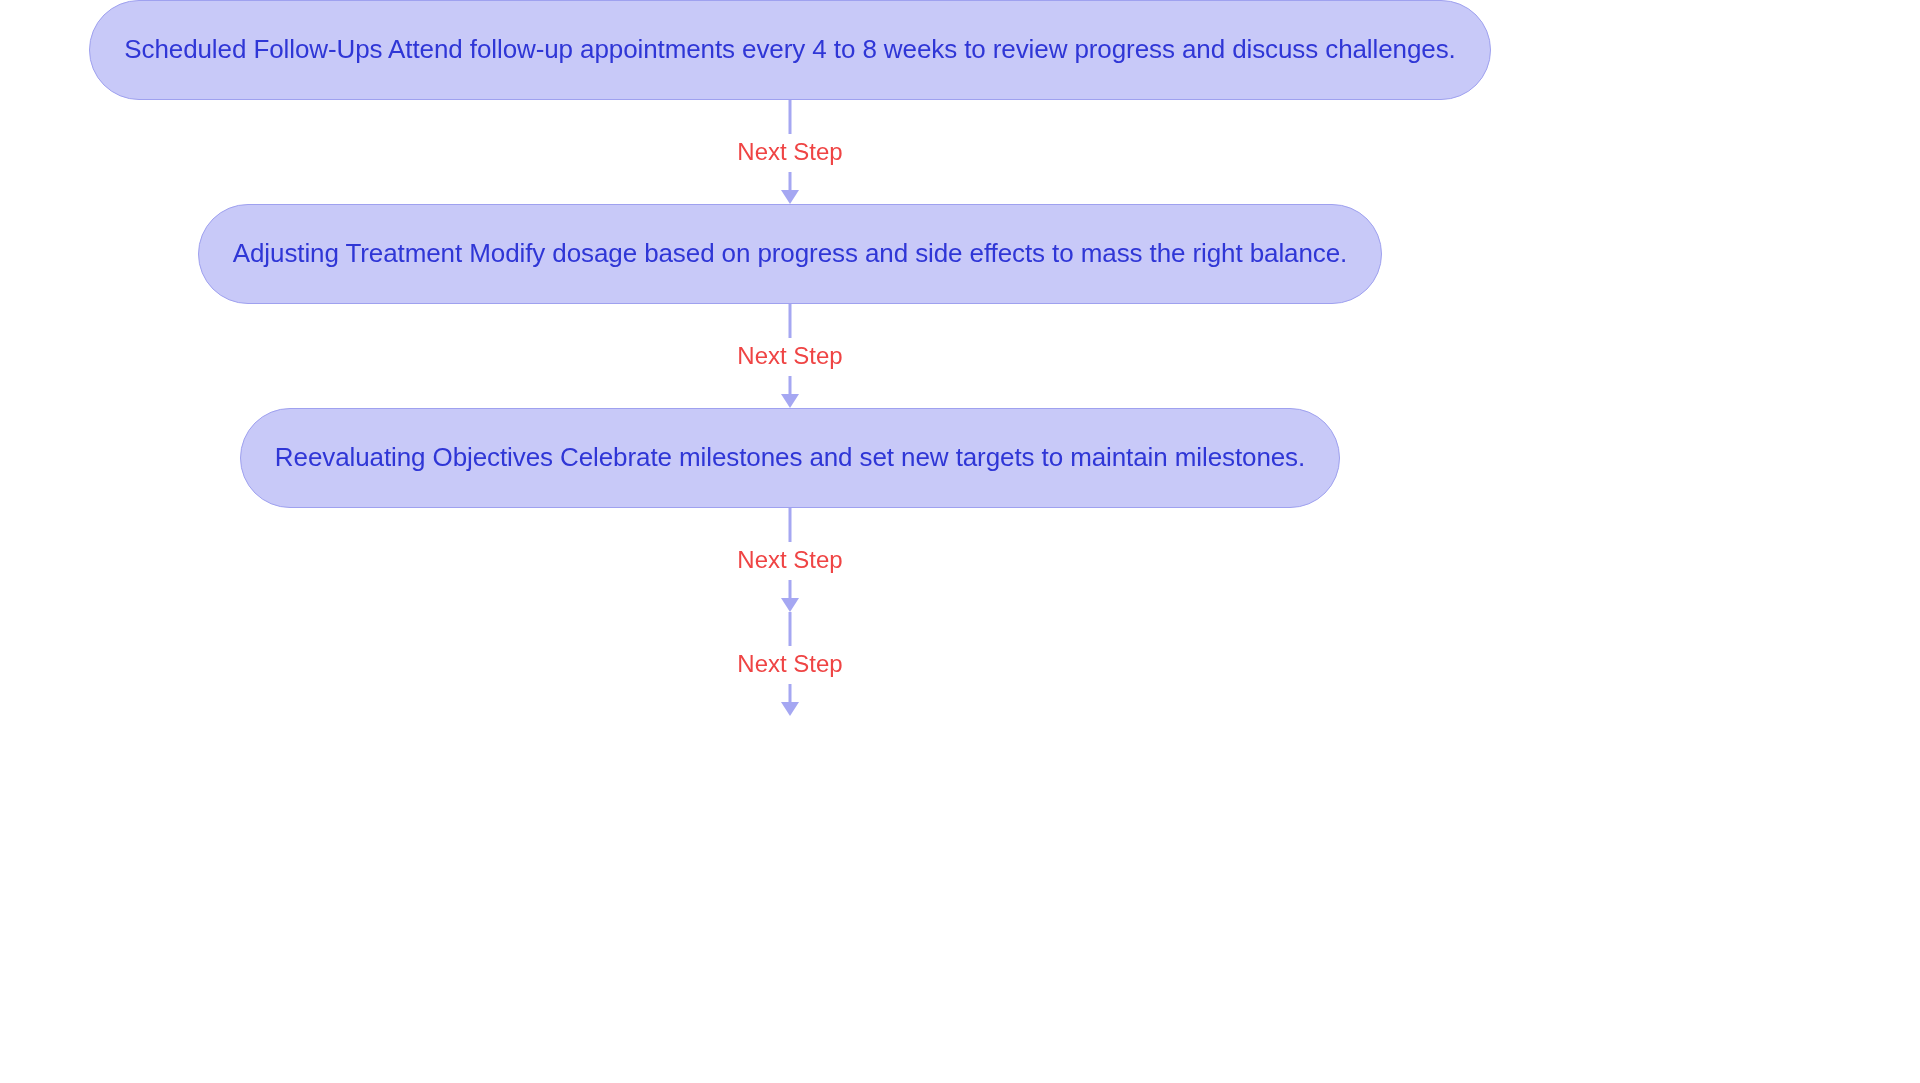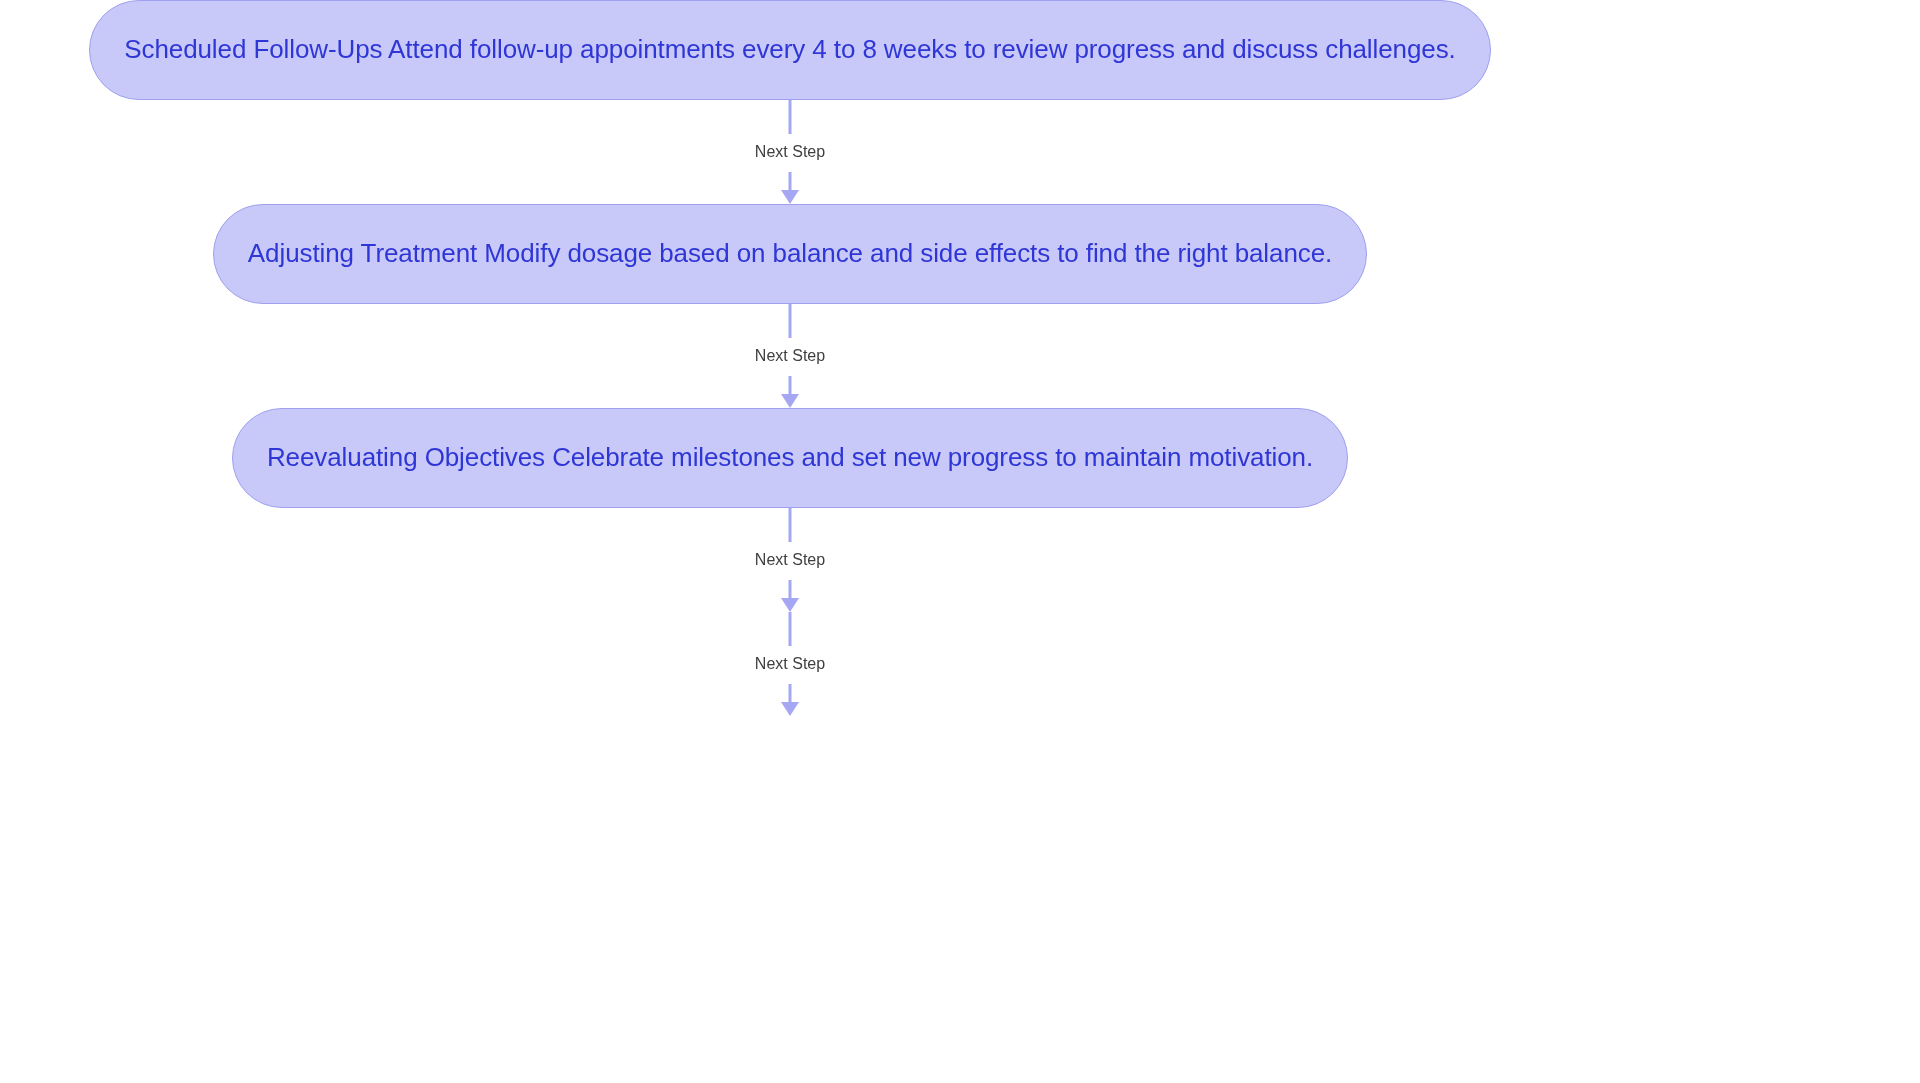--- a/index.html
+++ b/index.html
@@ -78,22 +78,22 @@
     top: 90px;
     width: 0;
     height: 0;
     border-left: 9px solid transparent;
     border-right: 9px solid transparent;
     border-top: 14px solid #a5a7f2;
   }
   .conn-label {
     position: relative;
     z-index: 2;
-    color: #404040;
-    font-size: 16px;
+    color: #ef4444;
+    font-size: 24px;
     font-family: "Liberation Sans", sans-serif;
     background: #ffffff;
     padding: 2px 10px;
     white-space: nowrap;
   }
 </style>
 </head>
 <body>
 
 <div id="canvas">
@@ -104,32 +104,32 @@
     </div>
 
     <div class="connector">
       <span class="conn-line-top"></span>
       <span class="conn-label">Next Step</span>
       <span class="conn-line-bottom"></span>
       <span class="conn-arrowhead"></span>
     </div>
 
     <div class="node">
-      <span class="node-label">Adjusting Treatment Modify dosage based on balance and side effects to find the right balance.</span>
+      <span class="node-label">Adjusting Treatment Modify dosage based on progress and side effects to mass the right balance.</span>
     </div>
 
     <div class="connector">
       <span class="conn-line-top"></span>
       <span class="conn-label">Next Step</span>
       <span class="conn-line-bottom"></span>
       <span class="conn-arrowhead"></span>
     </div>
 
     <div class="node">
-      <span class="node-label">Reevaluating Objectives Celebrate milestones and set new progress to maintain motivation.</span>
+      <span class="node-label">Reevaluating Objectives Celebrate milestones and set new targets to maintain milestones.</span>
     </div>
 
     <div class="connector">
       <span class="conn-line-top"></span>
       <span class="conn-label">Next Step</span>
       <span class="conn-line-bottom"></span>
       <span class="conn-arrowhead"></span>
     </div>
 
 

